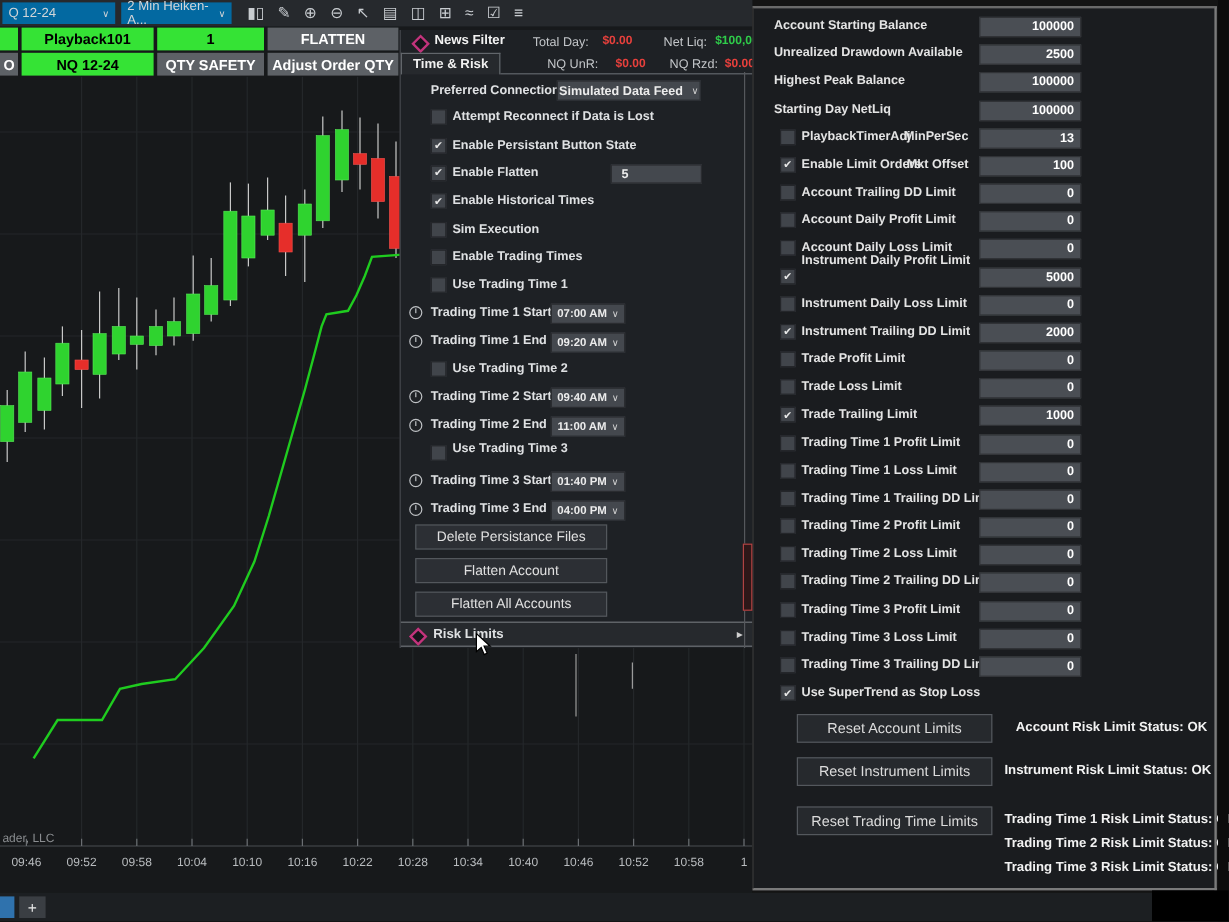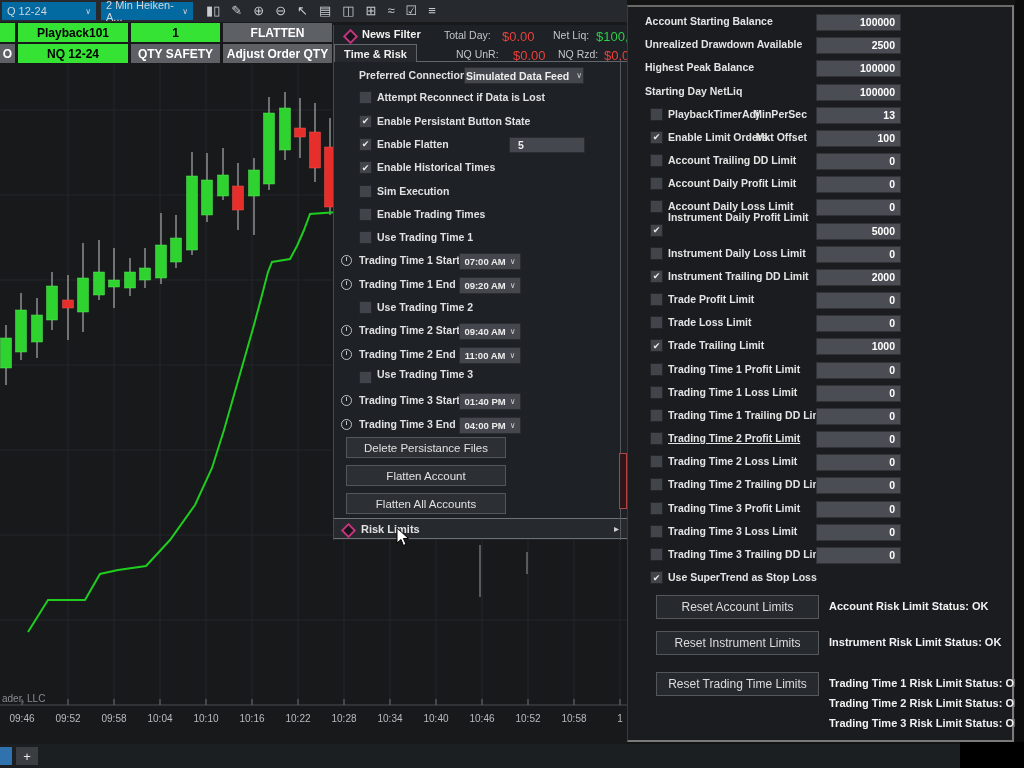--- a/index.html
+++ b/index.html
@@ -20,21 +20,21 @@
   .cell.green{background:#35e335;color:#000;}
   .cell.gray{background:#5d6166;color:#fff;}
   
   #chart{position:absolute;left:0;top:0;z-index:1;}
   
   .mid{position:absolute;left:333px;top:25px;width:294px;height:515px;background:#1e2125;
        border-left:1px solid #45484d;box-sizing:border-box;z-index:5;padding-left:8px;}
   .dia{position:absolute;width:7px;height:7px;border:2px solid #c2347c;background:#15151a;transform:rotate(45deg);}
   .ptitle{position:absolute;font-weight:bold;font-size:11px;color:#f2f2f2;}
   .stat-l{position:absolute;font-size:10.5px;color:#c3c6c9;white-space:nowrap;}
-  .stat-v{position:absolute;font-size:13px;font-weight:normal;white-space:nowrap;}
+  .stat-v{position:absolute;font-size:10px;font-weight:bold;white-space:nowrap;}
   .val-red{color:#e8403c;} .val-green{color:#2fcc4a;}
   .tab{position:absolute;left:0;top:19px;width:83px;height:18px;background:#26292d;
        border:1px solid #62666b;border-bottom:none;color:#f0f0f0;font-weight:bold;font-size:11px;
        display:flex;align-items:center;justify-content:center;box-sizing:border-box;}
   .hline{position:absolute;top:36px;left:83px;right:0;height:1px;background:#62666b;}
   .mlabel{position:absolute;font-size:10.5px;font-weight:bold;color:#dfe1e3;white-space:nowrap;}
   .cb{position:absolute;width:11px;height:11px;background:#41454b;border:1px solid #24262a;
       display:flex;align-items:center;justify-content:center;font-size:9px;color:#e8e8e8;box-sizing:content-box;}
   .clock{position:absolute;width:9px;height:9px;border:1px solid #bfc2c5;border-radius:50%;}
   .clock::after{content:"";position:absolute;left:4px;top:1px;width:1px;height:4px;background:#bfc2c5;}
@@ -55,21 +55,21 @@
          border:1px solid #b04343;z-index:6;}
   
   .rp{position:absolute;left:627px;top:5px;width:387px;height:737px;background:#1a1c1f;
       border-top:2px solid #6a6a6a;border-right:2px solid #7a7a7a;border-bottom:2px solid #7a7a7a;
       border-left:1px solid #3a3a3a;box-sizing:border-box;z-index:5;}
   .rlabel{position:absolute;font-size:10.5px;font-weight:bold;color:#e4e4e4;white-space:nowrap;}
   .extra{position:absolute;right:205px;font-size:10.5px;font-weight:bold;color:#e4e4e4;white-space:nowrap;}
   .rin{position:absolute;left:188px;width:78px;height:15px;background:#4a4e54;border:1px solid #303236;
        color:#fff;font-weight:bold;font-size:10.5px;text-align:right;padding-right:5px;
        line-height:15px;box-sizing:content-box;}
-  .reset-row{position:absolute;left:28px;right:6px;display:flex;gap:10px;}
+  .reset-row{position:absolute;left:36px;right:6px;display:flex;gap:10px;justify-content:space-between;}
   #rr0{top:588px;} #rr1{top:624px;} #rr2{top:665px;}
   .rbtn{width:163px;height:24px;background:#26292d;border:1px solid #54585d;color:#dcdcdc;
         font-size:12px;display:flex;align-items:center;justify-content:center;flex:none;box-sizing:border-box;}
   .statcol{display:flex;flex-direction:column;gap:6px;padding-top:4px;}
   .status{font-weight:bold;font-size:11px;color:#f2f2f2;line-height:14px;white-space:nowrap;}
   
   .bbar{position:absolute;left:0;top:744px;width:960px;height:24px;background:#1c1f22;z-index:3;}
   .wstab{position:absolute;left:0;top:3px;width:12px;height:18px;background:#2f72ad;}
   .addtab{position:absolute;left:16px;top:3px;width:22px;height:18px;background:#3a3e43;color:#e8e8e8;
           font-size:13px;display:flex;align-items:center;justify-content:center;}
@@ -352,21 +352,21 @@
         <div class="cb" style="left: 22px; top: 355.55px;"></div>
         <div class="rlabel" style="left: 40px; top: 355.55px;">Trading Time 1 Profit Limit</div>
         <div class="rin" style="top: 354.55px;">0</div>
         <div class="cb" style="left: 22px; top: 378.72px;"></div>
         <div class="rlabel" style="left: 40px; top: 378.72px;">Trading Time 1 Loss Limit</div>
         <div class="rin" style="top: 377.72px;">0</div>
         <div class="cb" style="left: 22px; top: 401.89px;"></div>
         <div class="rlabel" style="left: 40px; top: 401.89px;">Trading Time 1 Trailing DD Limit</div>
         <div class="rin" style="top: 400.89px;">0</div>
         <div class="cb" style="left: 22px; top: 425.06px;"></div>
-        <div class="rlabel" style="left: 40px; top: 425.06px; text-decoration: underline;">Trading Time 2 Profit Limit</div>
+        <div class="rlabel" style="left: 40px; top: 425.06px;">Trading Time 2 Profit Limit</div>
         <div class="rin" style="top: 424.06px;">0</div>
         <div class="cb" style="left: 22px; top: 448.23px;"></div>
         <div class="rlabel" style="left: 40px; top: 448.23px;">Trading Time 2 Loss Limit</div>
         <div class="rin" style="top: 447.23px;">0</div>
         <div class="cb" style="left: 22px; top: 471.4px;"></div>
         <div class="rlabel" style="left: 40px; top: 471.4px;">Trading Time 2 Trailing DD Limit</div>
         <div class="rin" style="top: 470.4px;">0</div>
         <div class="cb" style="left: 22px; top: 494.57px;"></div>
         <div class="rlabel" style="left: 40px; top: 494.57px;">Trading Time 3 Profit Limit</div>
         <div class="rin" style="top: 493.57px;">0</div>

